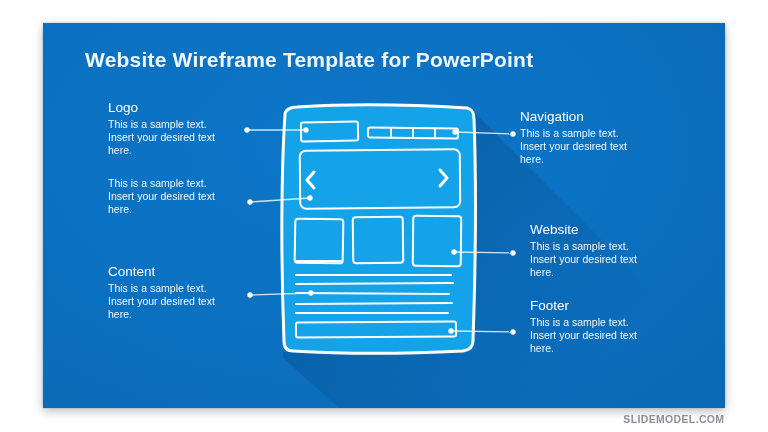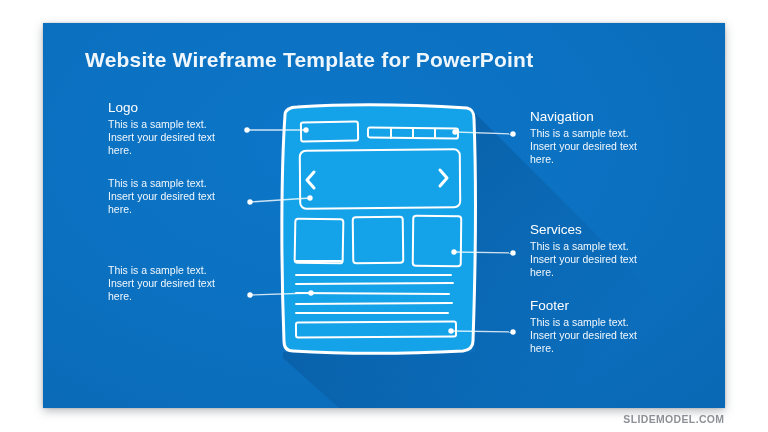--- a/index.html
+++ b/index.html
@@ -96,29 +96,30 @@
     </svg>
 
     <div class="callout" style="left:65px;top:77px">
       <div class="co-head">Logo</div>
       <div class="co-body">This is a sample text. Insert your desired text here.</div>
     </div>
     <div class="callout" style="left:65px;top:154px">
       <div class="co-body">This is a sample text. Insert your desired text here.</div>
     </div>
     <div class="callout" style="left:65px;top:241px">
+      <div class="co-head">Content</div>
       <div class="co-body">This is a sample text. Insert your desired text here.</div>
     </div>
 
-    <div class="callout" style="left:487px;top:86px">
+    <div class="callout" style="left:477px;top:86px">
       <div class="co-head">Navigation</div>
       <div class="co-body">This is a sample text. Insert your desired text here.</div>
     </div>
     <div class="callout" style="left:487px;top:199px">
-      <div class="co-head">Services</div>
+      <div class="co-head">Website</div>
       <div class="co-body">This is a sample text. Insert your desired text here.</div>
     </div>
     <div class="callout" style="left:487px;top:275px">
       <div class="co-head">Footer</div>
       <div class="co-body">This is a sample text. Insert your desired text here.</div>
     </div>
 
   </div>
 
   <div class="watermark">SLIDEMODEL.COM</div>

